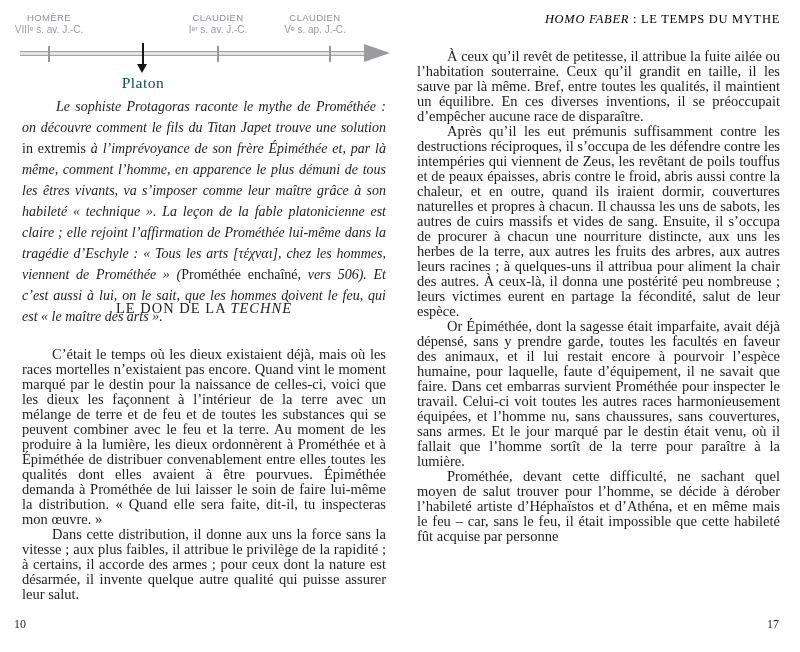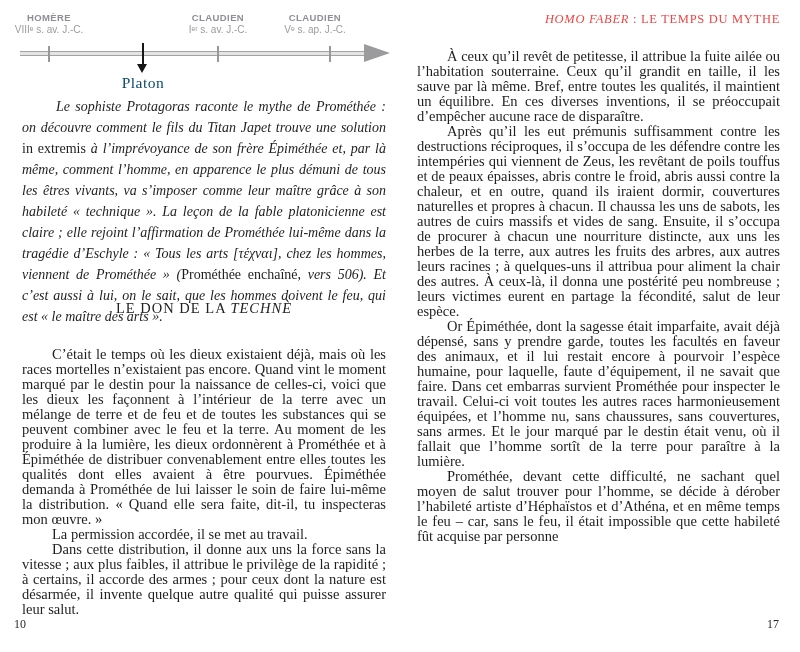--- a/index.html
+++ b/index.html
@@ -17,41 +17,41 @@
     position:absolute;left:8px;top:43px;width:350px;height:3px;
     background:#e4e4e4;border-top:1px solid #a3a3a6;border-bottom:1px solid #a3a3a6;
   }
   .tl-arrowhead{
     position:absolute;left:352px;top:36px;width:0;height:0;
     border-left:26px solid #9b9b9e;border-top:9px solid transparent;border-bottom:9px solid transparent;
   }
   .tl-tick{position:absolute;top:38px;width:2px;height:16px;background:#98989c;}
   .tl-marker{position:absolute;top:4px;transform:translateX(-50%);text-align:center;white-space:nowrap;
     font-family:"Liberation Sans","DejaVu Sans",sans-serif;color:#8e8e96;}
-  .tl-name{font-size:9.5px;font-weight:bold;letter-spacing:0.4px;}
+  .tl-name{font-size:9.5px;font-weight:normal;letter-spacing:0.4px;}
   .tl-date{font-size:10px;margin-top:1px;color:#9a9aa0;}
   .tl-callout{position:absolute;left:131px;top:0;width:0;}
   .tl-down-stem{position:absolute;left:-1px;top:35px;width:2px;height:22px;background:#161616;}
   .tl-down-head{position:absolute;left:-6px;top:56px;width:0;height:0;
     border-top:9px solid #161616;border-left:5.5px solid transparent;border-right:5.5px solid transparent;}
   .tl-callout-label{position:absolute;left:0;top:66px;transform:translateX(-50%);
     font-size:15.5px;letter-spacing:0.5px;color:#0c4a6e;white-space:nowrap;}
 
   
   .col{position:absolute;text-align:justify;}
   .left-intro{left:22px;top:96px;width:364px;font-size:14px;line-height:21px;font-style:italic;}
   .left-intro p{margin:0;text-indent:34px;}
   .section-heading{
     position:absolute;left:22px;top:300px;width:364px;margin:0;
     text-align:center;font-size:14.5px;font-weight:normal;letter-spacing:1px;color:#222;
   }
   .left-body{left:22px;top:329px;width:364px;margin-top:18px;}
   .right-header{
     position:absolute;left:417px;top:12px;width:363px;
-    text-align:right;font-size:12.5px;letter-spacing:0.7px;color:#ef4444;white-space:nowrap;
+    text-align:right;font-size:12.5px;letter-spacing:0.7px;color:#000000;white-space:nowrap;
   }
   .right-body{left:417px;top:49px;width:363px;}
   .body-text{font-size:14.5px;line-height:15px;}
   .body-text p{margin:0;text-indent:30px;}
   .seg-italic{font-style:italic;}
   .seg-roman{font-style:normal;}
   .pagenum{position:absolute;top:617px;font-size:12px;color:#2a2a2a;}
   .pagenum.left{left:14px;}
   .pagenum.right{right:21px;}
 </style>
@@ -89,30 +89,29 @@
   </div>
 
   <div class="col left-intro">
     <p><span class="seg-italic">Le sophiste Protagoras raconte le mythe de Prométhée : on découvre comment le fils du Titan Japet trouve une solution </span><span class="seg-roman">in extremis</span><span class="seg-italic"> à l’imprévoyance de son frère Épiméthée et, par là même, comment l’homme, en apparence le plus démuni de tous les êtres vivants, va s’imposer comme leur maître grâce à son habileté « technique ». La leçon de la fable platonicienne est claire ; elle rejoint l’affirmation de Prométhée lui-même dans la tragédie d’Eschyle : « Tous les arts [τέχναι], chez les hommes, viennent de Prométhée » (</span><span class="seg-roman">Prométhée enchaîné,</span><span class="seg-italic"> vers 506). Et c’est aussi à lui, on le sait, que les hommes doivent le feu, qui est « le maître des arts ».</span></p>
   </div>
 
   <h2 class="section-heading"><span class="seg-roman">LE DON DE LA </span><span class="seg-italic">TECHNÈ</span></h2>
 
   <div class="col left-body body-text">
       <p><span class="seg-roman">C’était le temps où les dieux existaient déjà, mais où les races mortelles n’existaient pas encore. Quand vint le moment marqué par le destin pour la naissance de celles-ci, voici que les dieux les façonnent à l’intérieur de la terre avec un mélange de terre et de feu et de toutes les substances qui se peuvent combiner avec le feu et la terre. Au moment de les produire à la lumière, les dieux ordonnèrent à Prométhée et à Épiméthée de distribuer convenablement entre elles toutes les qualités dont elles avaient à être pourvues. Épiméthée demanda à Prométhée de lui laisser le soin de faire lui-même la distribution. « Quand elle sera faite, dit-il, tu inspecteras mon œuvre. »</span></p>
-      <p><span class="seg-roman">La permission accordée, il se met au travail.</span></p>
       <p><span class="seg-roman">Dans cette distribution, il donne aux uns la force sans la vitesse ; aux plus faibles, il attribue le privilège de la rapidité ; à certains, il accorde des armes ; pour ceux dont la nature est désarmée, il invente quelque autre qualité qui puisse assurer leur salut.</span></p>
     </div>
 
   <div class="pagenum left">10</div>
 
   <div class="right-header"><span class="seg-italic">HOMO FABER</span><span class="seg-roman"> : LE TEMPS DU MYTHE</span></div>
 
   <div class="col right-body body-text">
       <p><span class="seg-roman">À ceux qu’il revêt de petitesse, il attribue la fuite ailée ou l’habitation souterraine. Ceux qu’il grandit en taille, il les sauve par là même. Bref, entre toutes les qualités, il maintient un équilibre. En ces diverses inventions, il se préoccupait d’empêcher aucune race de disparaître.</span></p>
       <p><span class="seg-roman">Après qu’il les eut prémunis suffisamment contre les destructions réciproques, il s’occupa de les défendre contre les intempéries qui viennent de Zeus, les revêtant de poils touffus et de peaux épaisses, abris contre le froid, abris aussi contre la chaleur, et en outre, quand ils iraient dormir, couvertures naturelles et propres à chacun. Il chaussa les uns de sabots, les autres de cuirs massifs et vides de sang. Ensuite, il s’occupa de procurer à chacun une nourriture distincte, aux uns les herbes de la terre, aux autres les fruits des arbres, aux autres leurs racines ; à quelques-uns il attribua pour aliment la chair des autres. À ceux-là, il donna une postérité peu nombreuse ; leurs victimes eurent en partage la fécondité, salut de leur espèce.</span></p>
       <p><span class="seg-roman">Or Épiméthée, dont la sagesse était imparfaite, avait déjà dépensé, sans y prendre garde, toutes les facultés en faveur des animaux, et il lui restait encore à pourvoir l’espèce humaine, pour laquelle, faute d’équipement, il ne savait que faire. Dans cet embarras survient Prométhée pour inspecter le travail. Celui-ci voit toutes les autres races harmonieusement équipées, et l’homme nu, sans chaussures, sans couvertures, sans armes. Et le jour marqué par le destin était venu, où il fallait que l’homme sortît de la terre pour paraître à la lumière.</span></p>
-      <p><span class="seg-roman">Prométhée, devant cette difficulté, ne sachant quel moyen de salut trouver pour l’homme, se décide à dérober l’habileté artiste d’Héphaïstos et d’Athéna, et en même temps le feu – car, sans le feu, il était impossible que cette habileté fût acquise par personne</span></p>
+      <p><span class="seg-roman">Prométhée, devant cette difficulté, ne sachant quel moyen de salut trouver pour l’homme, se décide à dérober l’habileté artiste d’Héphaïstos et d’Athéna, et en même mais le feu – car, sans le feu, il était impossible que cette habileté fût acquise par personne</span></p>
     </div>
 
   <div class="pagenum right">17</div>
 
 </div>
 
 </body></html>

